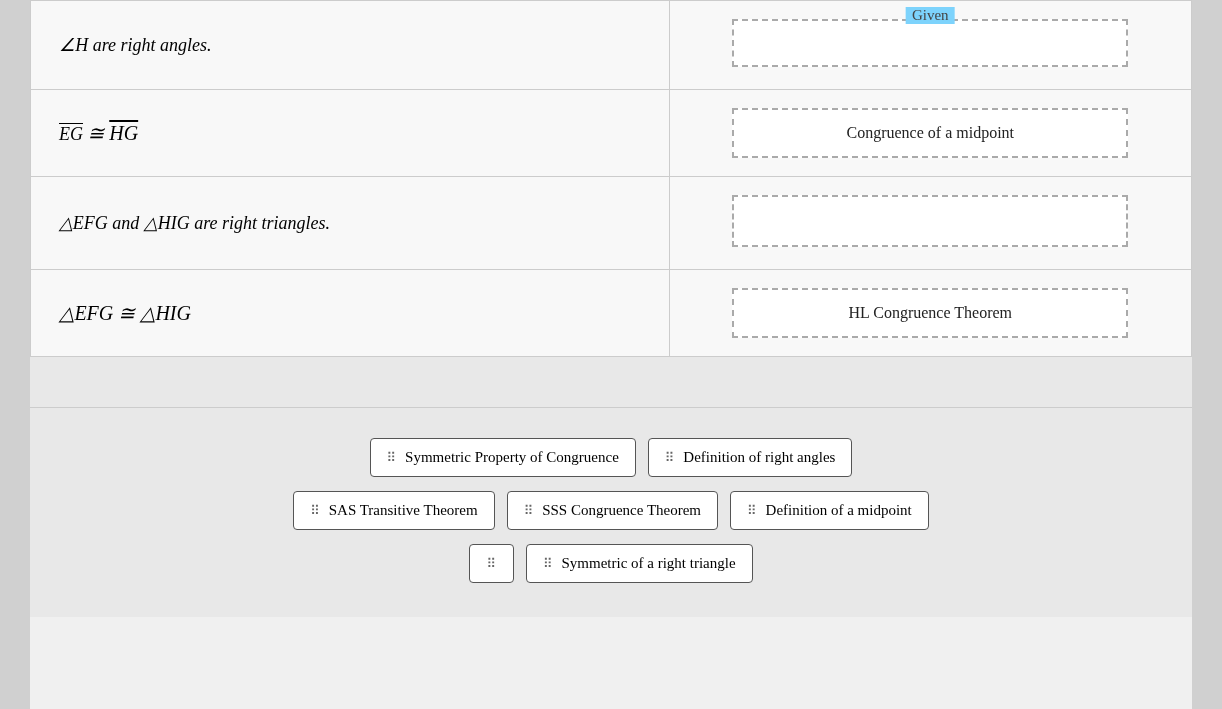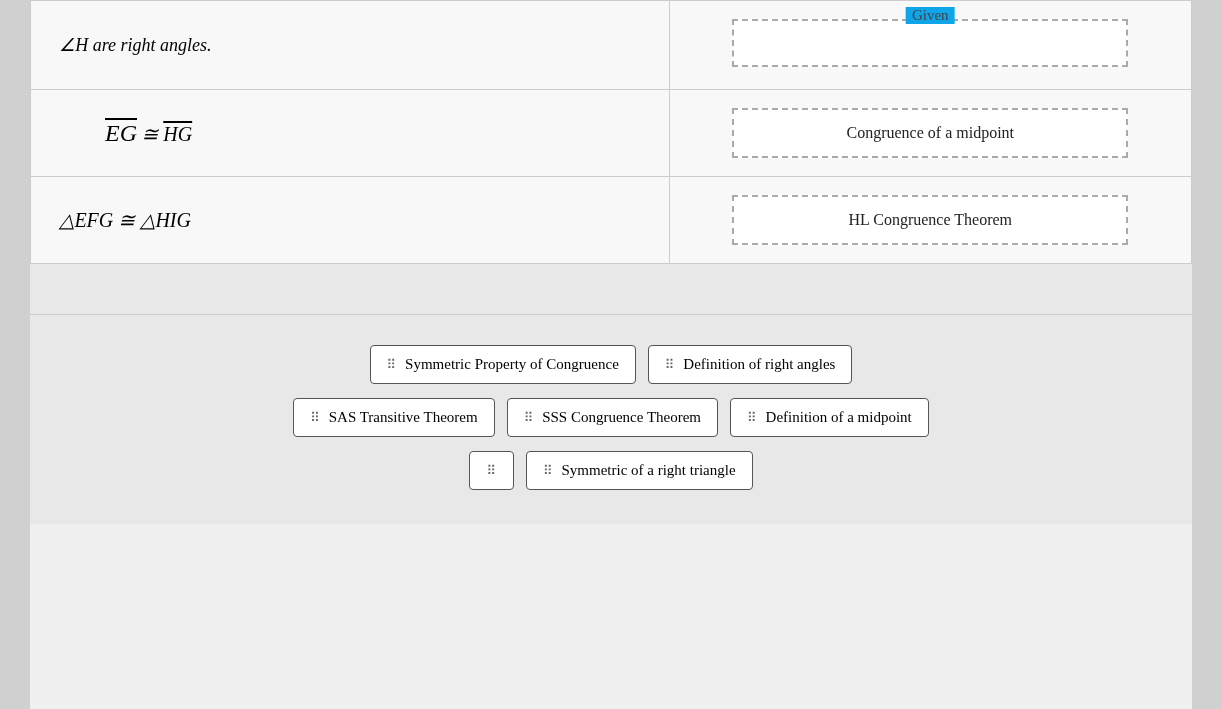--- a/index.html
+++ b/index.html
@@ -59,21 +59,21 @@
       font-style: normal;
       font-size: 16px;
       color: #222;
     }
 
     .given-label {
       position: absolute;
       top: -14px;
       left: 50%;
       transform: translateX(-50%);
-      background: #0ea5e9;
+      background: #7dd3fc;
       padding: 0 6px;
       font-size: 15px;
       color: #444;
       font-style: normal;
     }
 
     
     .drag-area {
       padding: 30px 40px 20px 40px;
       background: #e8e8e8;
@@ -123,31 +123,42 @@
       </td>
       <td style="text-align:center;">
         <div class="dashed-box" style="position:relative;">
           <span class="given-label">Given</span>
         </div>
       </td>
     </tr>
 
     <tr>
       <td>
-        <span style="text-decoration:overline; font-style:italic; font-size:24px;margin-left:46px;">EG</span>
+        <span style="text-decoration:overline; font-style:italic; font-size:18px;">EG</span>
         <span style="font-style:italic; font-size:20px;"> ≅ </span>
         <span style="text-decoration:overline; font-style:italic; font-size:20px;">HG</span>
       </td>
       <td style="text-align:center;">
         <div class="dashed-box">
           <span class="reason-label">Congruence of a midpoint</span>
         </div>
       </td>
     </tr>
 
+    <tr>
+      <td>
+        <span style="font-style:italic; font-size:18px;">
+          △<em>EFG</em> and △<em>HIG</em> are right triangles.
+        </span>
+      </td>
+      <td style="text-align:center;">
+        <div class="dashed-box empty">
+        </div>
+      </td>
+    </tr>
 
     <tr>
       <td>
         <span style="font-style:italic; font-size:20px;">
           △<em>EFG</em> ≅ △<em>HIG</em>
         </span>
       </td>
       <td style="text-align:center;">
         <div class="dashed-box">
           <span class="reason-label">HL Congruence Theorem</span>

